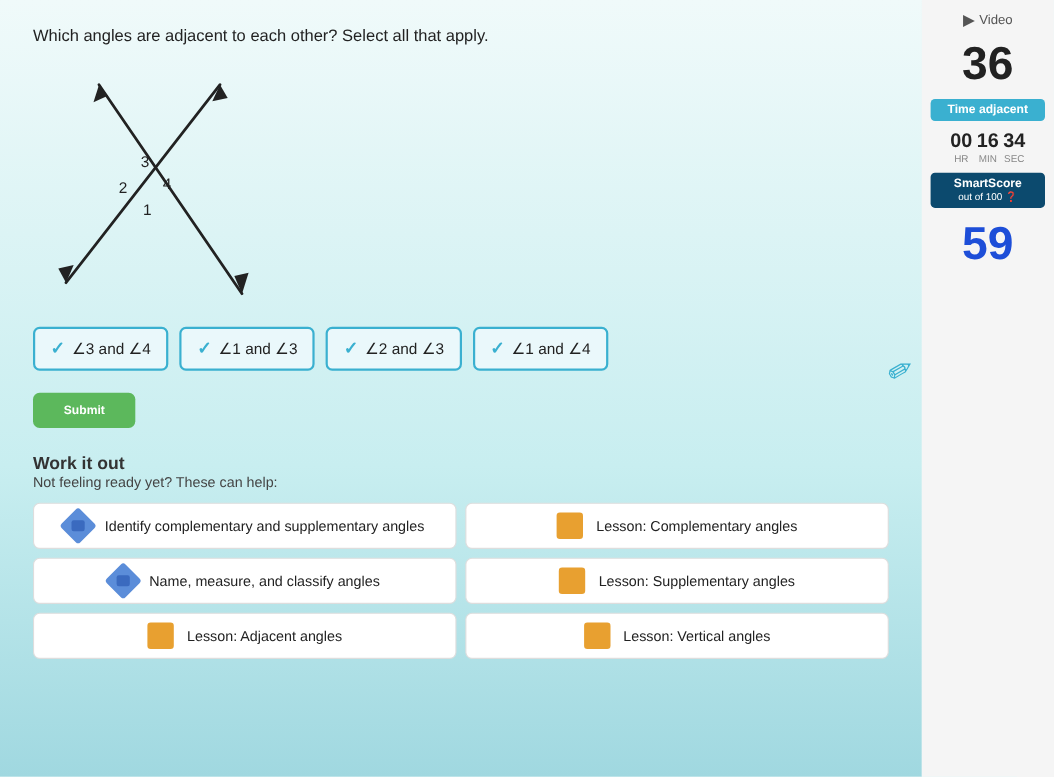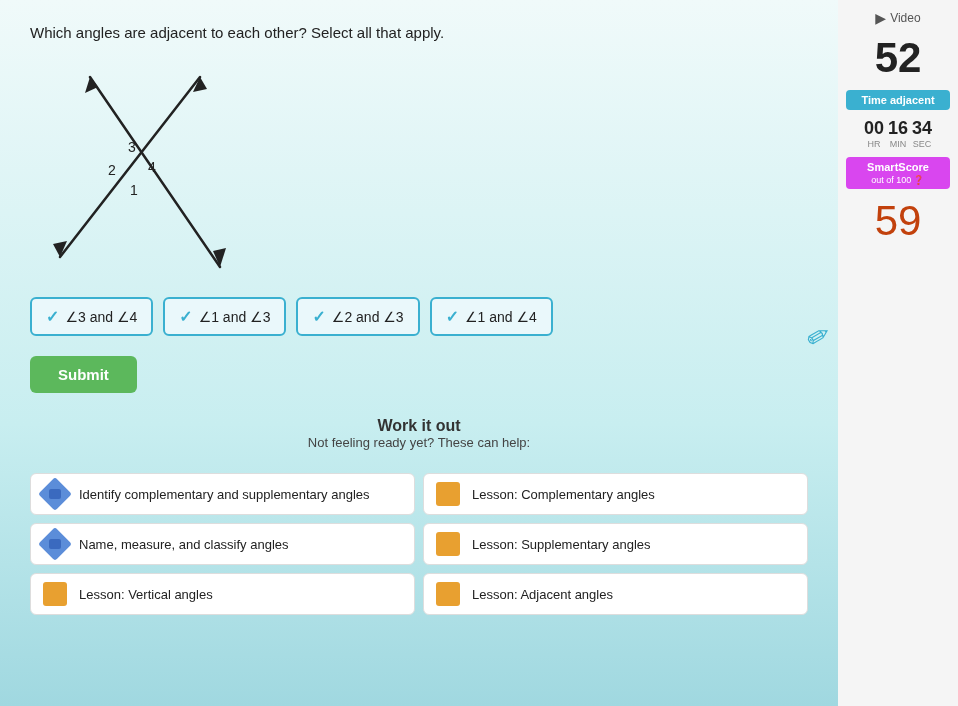--- a/index.html
+++ b/index.html
@@ -92,38 +92,38 @@
       font-size: 18px;
       font-weight: bold;
       color: #222;
     }
     .time-block .time-unit {
       font-size: 9px;
       color: #888;
     }
 
     .smart-score-badge {
-      background: #d946ef;
+      background: #0c4a6e;
       color: white;
       font-size: 11px;
       font-weight: bold;
       text-align: center;
       padding: 4px 6px;
       border-radius: 4px;
       width: 100%;
     }
     .smart-score-subtitle {
       font-size: 9px;
       font-weight: normal;
     }
 
     .smart-score-number {
       font-size: 42px;
-      font-weight: normal;
-      color: #c2410c;
+      font-weight: bold;
+      color: #1d4ed8;
       text-align: center;
     }
 
     
     .pencil-icon {
       position: absolute;
       right: 128px;
       top: 320px;
       font-size: 28px;
       color: #3ab0d0;
@@ -181,33 +181,32 @@
 
     .choice-text {
       font-size: 14px;
       color: #222;
     }
 
     
     .submit-btn {
       background: #5cb85c;
       color: white;
-      font-size: 15px;
+      font-size: 11px;
       font-weight: bold;
       padding: 10px 28px;
       border: none;
       border-radius: 6px;
       cursor: pointer;
       margin-bottom: 24px;
     }
 
     
     .work-it-out {
-      text-align: center;
-      margin-bottom: 23px;
+      margin-bottom: 11px;
     }
     .work-it-out-title {
       font-size: 16px;
       font-weight: bold;
       color: #333;
     }
     .work-it-out-subtitle {
       font-size: 13px;
       color: #444;
     }
@@ -219,25 +218,26 @@
       gap: 8px;
       margin-top: 10px;
     }
 
     .resource-item {
       display: flex;
       align-items: center;
       gap: 12px;
       background: white;
       border-radius: 6px;
-      padding: 8px 12px;
+      padding: 8px 2px;
       cursor: pointer;
       font-size: 13px;
       color: #222;
       border: 1px solid #ddd;
+      justify-content: center;
     }
 
     .resource-diamond {
       width: 24px;
       height: 24px;
       background: #5b8dd9;
       transform: rotate(45deg);
       border-radius: 3px;
       flex-shrink: 0;
       position: relative;
@@ -337,39 +337,39 @@
     <div class="resource-item">
       <div class="resource-diamond"></div>
       <span>Name, measure, and classify angles</span>
     </div>
     <div class="resource-item">
       <div class="resource-book"></div>
       <span>Lesson: Supplementary angles</span>
     </div>
     <div class="resource-item">
       <div class="resource-book"></div>
+      <span>Lesson: Adjacent angles</span>
+    </div>
+    <div class="resource-item">
+      <div class="resource-book"></div>
       <span>Lesson: Vertical angles</span>
-    </div>
-    <div class="resource-item">
-      <div class="resource-book"></div>
-      <span>Lesson: Adjacent angles</span>
     </div>
   </div>
 </div>
 
 <div class="pencil-icon">✏</div>
 
 <div class="sidebar">
   <div class="sidebar-video">
     <span class="video-icon">▶</span>
     <span>Video</span>
   </div>
 
 
-  <div class="score-number">52</div>
+  <div class="score-number">36</div>
 
   <div class="time-elapsed-label">Time adjacent</div>
 
   <div class="time-display">
     <div class="time-block">
       <div class="time-val">00</div>
       <div class="time-unit">HR</div>
     </div>
     <div class="time-block">
       <div class="time-val">16</div>

